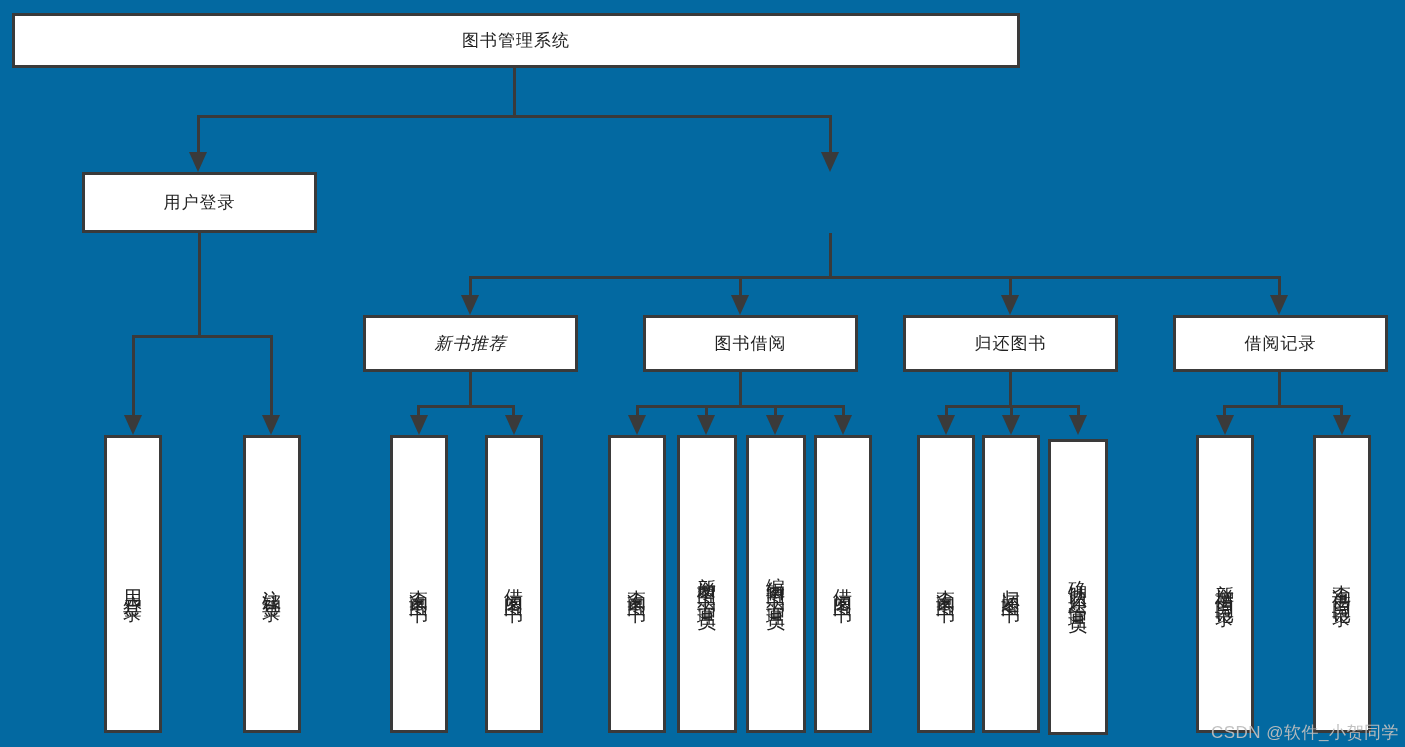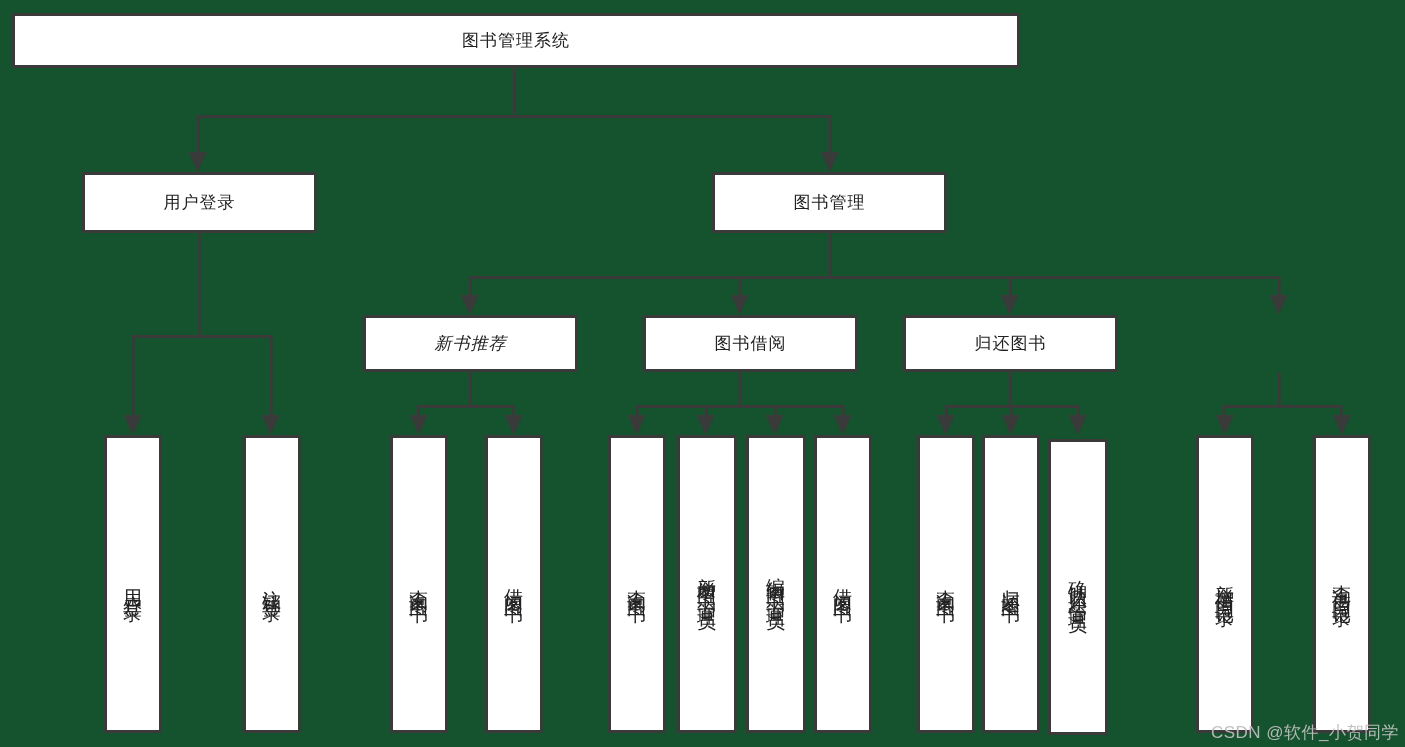--- a/index.html
+++ b/index.html
@@ -1,19 +1,19 @@
 <!DOCTYPE html>
 <html><head>
 <meta charset="utf-8">
 <style>
   html,body{margin:0;padding:0;background:#ffffff;}
   .canvas{
     position:relative;
     width:1405px;height:747px;
-    background:#14532d;
+    background:#0369a1;
     font-family:"Liberation Sans","DejaVu Sans",sans-serif;
     overflow:hidden;
   }
   .box{
     position:absolute;
     background:#ffffff;
     border:3px solid #3a3a3a;
     box-sizing:border-box;
     display:flex;
     align-items:center;
@@ -59,23 +59,20 @@
   <div class="vl" style="left:513px;top:68px;height:47px;"></div>
   <div class="hl" style="left:197px;top:115px;width:635px;"></div>
   <div class="vl" style="left:197px;top:115px;height:43px;"></div>
   <div class="vl" style="left:829px;top:115px;height:43px;"></div>
   <div class="arr" style="left:189px;top:152px;"></div>
   <div class="arr" style="left:821px;top:152px;"></div>
 
   <div class="box hbox" style="left:82px;top:172px;width:235px;height:61px;">
     <span>用户登录</span>
   </div>
-  <div class="box hbox" style="left:712px;top:172px;width:235px;height:61px;">
-    <span>图书管理</span>
-  </div>
 
   <div class="vl" style="left:198px;top:233px;height:102px;"></div>
   <div class="hl" style="left:132px;top:335px;width:141px;"></div>
   <div class="vl" style="left:132px;top:335px;height:85px;"></div>
   <div class="vl" style="left:270px;top:335px;height:85px;"></div>
   <div class="arr" style="left:124px;top:415px;"></div>
   <div class="arr" style="left:262px;top:415px;"></div>
 
   <div class="vl" style="left:829px;top:233px;height:43px;"></div>
   <div class="hl" style="left:469px;top:276px;width:812px;"></div>
@@ -89,20 +86,23 @@
   <div class="arr" style="left:1270px;top:295px;"></div>
 
   <div class="box hbox" style="left:363px;top:315px;width:215px;height:57px;font-style:italic;">
     <span>新书推荐</span>
   </div>
   <div class="box hbox" style="left:643px;top:315px;width:215px;height:57px;">
     <span>图书借阅</span>
   </div>
   <div class="box hbox" style="left:903px;top:315px;width:215px;height:57px;">
     <span>归还图书</span>
+  </div>
+  <div class="box hbox" style="left:1173px;top:315px;width:215px;height:57px;">
+    <span>借阅记录</span>
   </div>
 
   <div class="vl" style="left:469px;top:372px;height:33px;"></div>
   <div class="hl" style="left:417px;top:405px;width:98px;"></div>
   <div class="vl" style="left:417px;top:405px;height:15px;"></div>
   <div class="vl" style="left:512px;top:405px;height:15px;"></div>
   <div class="arr" style="left:410px;top:415px;"></div>
   <div class="arr" style="left:505px;top:415px;"></div>
 
   <div class="vl" style="left:739px;top:372px;height:33px;"></div>

